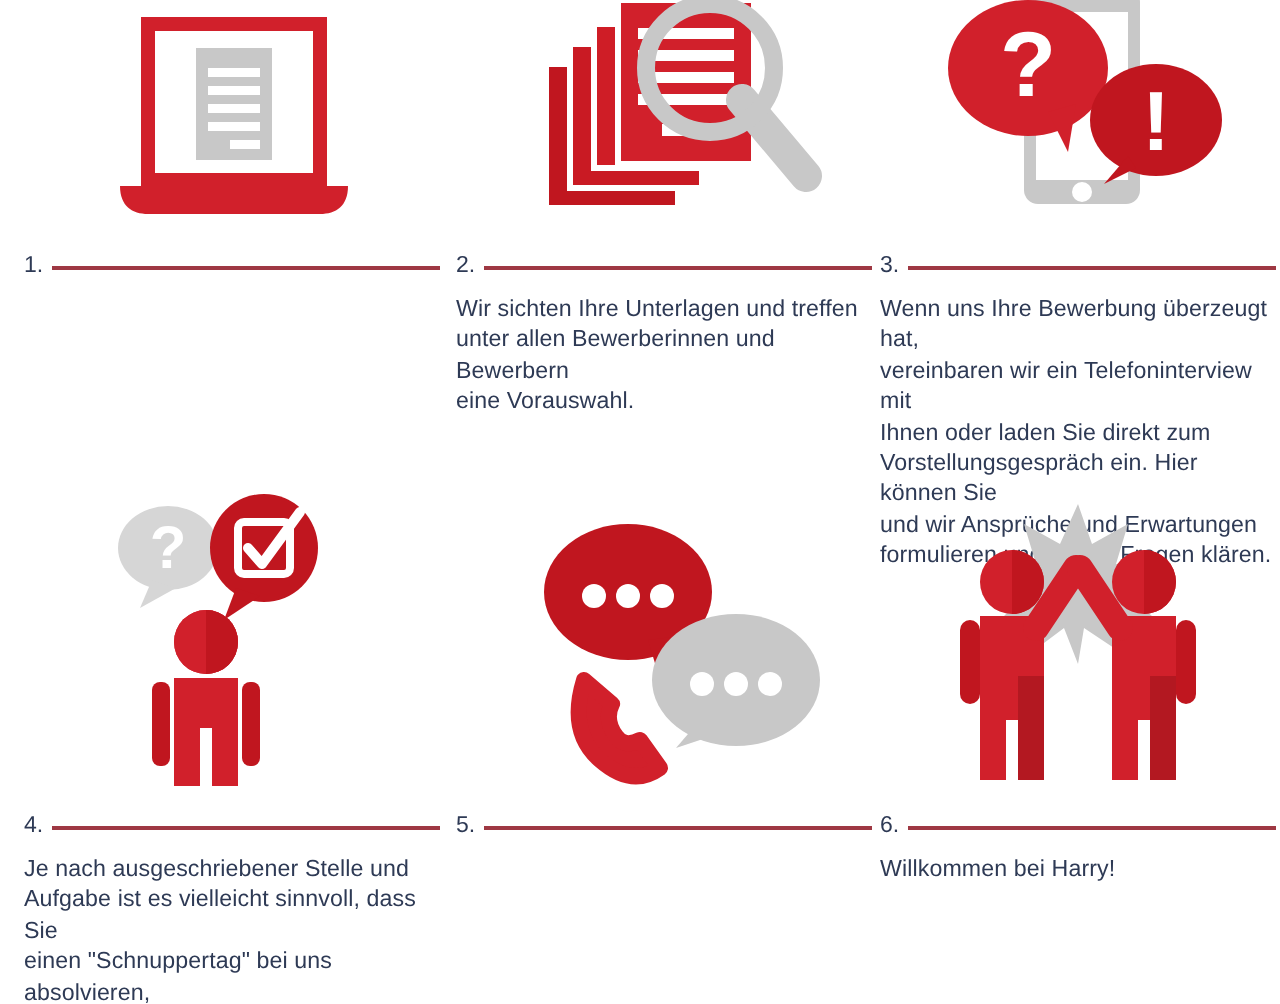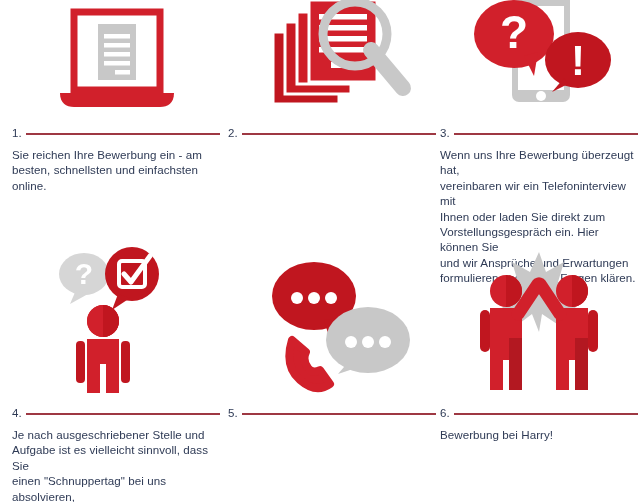--- a/index.html
+++ b/index.html
@@ -96,22 +96,20 @@
         <rect x="68" y="57" width="26" height="4.5" fill="#ffffff"></rect>
         <rect x="79" y="66" width="15" height="4.5" fill="#ffffff"></rect>
 
         <path d="M24 89 H138 C138 99 132 103 124 103 H38 C30 103 24 99 24 89 Z" fill="#d1202b"></path>
       </svg>
     </div>
     <div class="step-head">
       <span class="step-num">1.</span>
       <span class="step-rule"></span>
     </div>
-    <div class="step-text">Sie reichen Ihre Bewerbung ein - am
-besten, schnellsten und einfachsten online.</div>
   </div>
 
   <div class="step col2 row1 lineA">
     <div class="icon-wrap">
       <svg width="170" height="124" viewBox="0 0 170 124" aria-hidden="true">
 
         <path d="M26 40 H92 V112 H26 Z" fill="#c0161f"></path>
         <path d="M26 40 H92 V112 H26 Z" fill="#c0161f"></path>
         <rect x="26" y="40" width="66" height="72" fill="#c0161f"></rect>
         <rect x="32" y="46" width="4" height="60" fill="#ffffff" opacity="0"></rect>
@@ -129,20 +127,23 @@
 
         <path d="M124 58 L156 96" stroke="#c8c8c8" stroke-width="16" stroke-linecap="round"></path>
 
         <circle cx="108" cy="42" r="32" fill="none" stroke="#c8c8c8" stroke-width="9"></circle>
       </svg>
     </div>
     <div class="step-head">
       <span class="step-num">2.</span>
       <span class="step-rule"></span>
     </div>
+    <div class="step-text">Wir sichten Ihre Unterlagen und treffen
+unter allen Bewerberinnen und Bewerbern
+eine Vorauswahl.</div>
   </div>
 
   <div class="step col3 row1 lineA">
     <div class="icon-wrap">
       <svg width="175" height="126" viewBox="0 0 175 126" aria-hidden="true">
 
         <rect x="60" y="4" width="58" height="108" rx="7" fill="#c8c8c8"></rect>
         <rect x="66" y="16" width="46" height="84" fill="#ffffff"></rect>
         <circle cx="89" cy="106" r="5" fill="#ffffff"></circle>
 
@@ -251,16 +252,16 @@
         <rect x="92" y="92" width="13" height="52" fill="#d1202b"></rect>
         <rect x="111" y="92" width="13" height="52" fill="#b31821"></rect>
 
         <path d="M96 68 L76 38" stroke="#d1202b" stroke-width="13" stroke-linecap="round"></path>
       </svg>
     </div>
     <div class="step-head">
       <span class="step-num">6.</span>
       <span class="step-rule"></span>
     </div>
-    <div class="step-text">Bewerbung bei Harry!</div>
+    <div class="step-text">Willkommen bei Harry!</div>
   </div>
 
 </div>
 
 </body></html>

